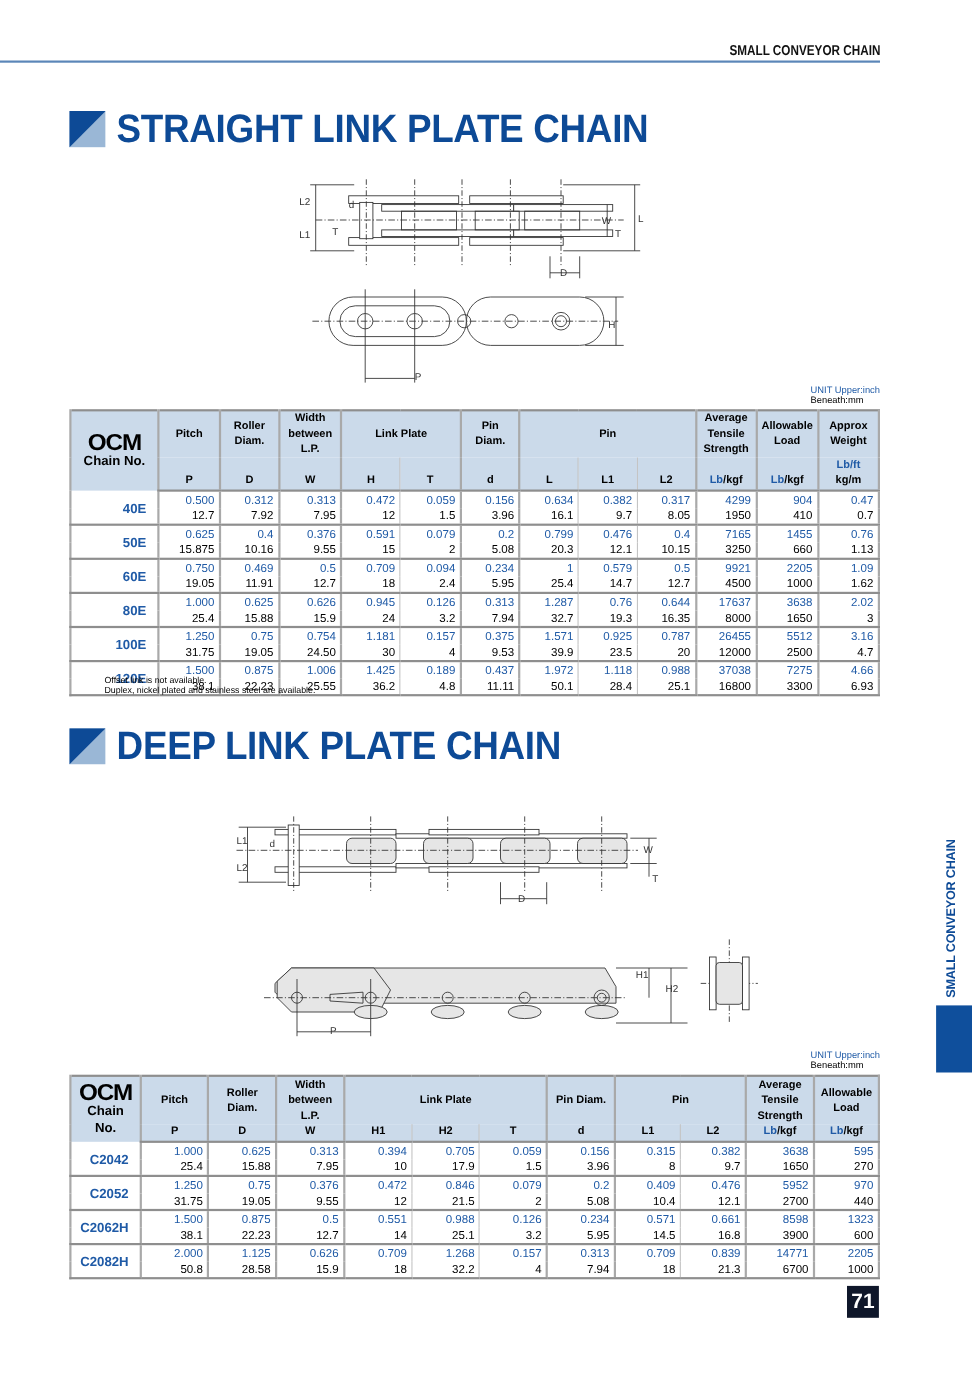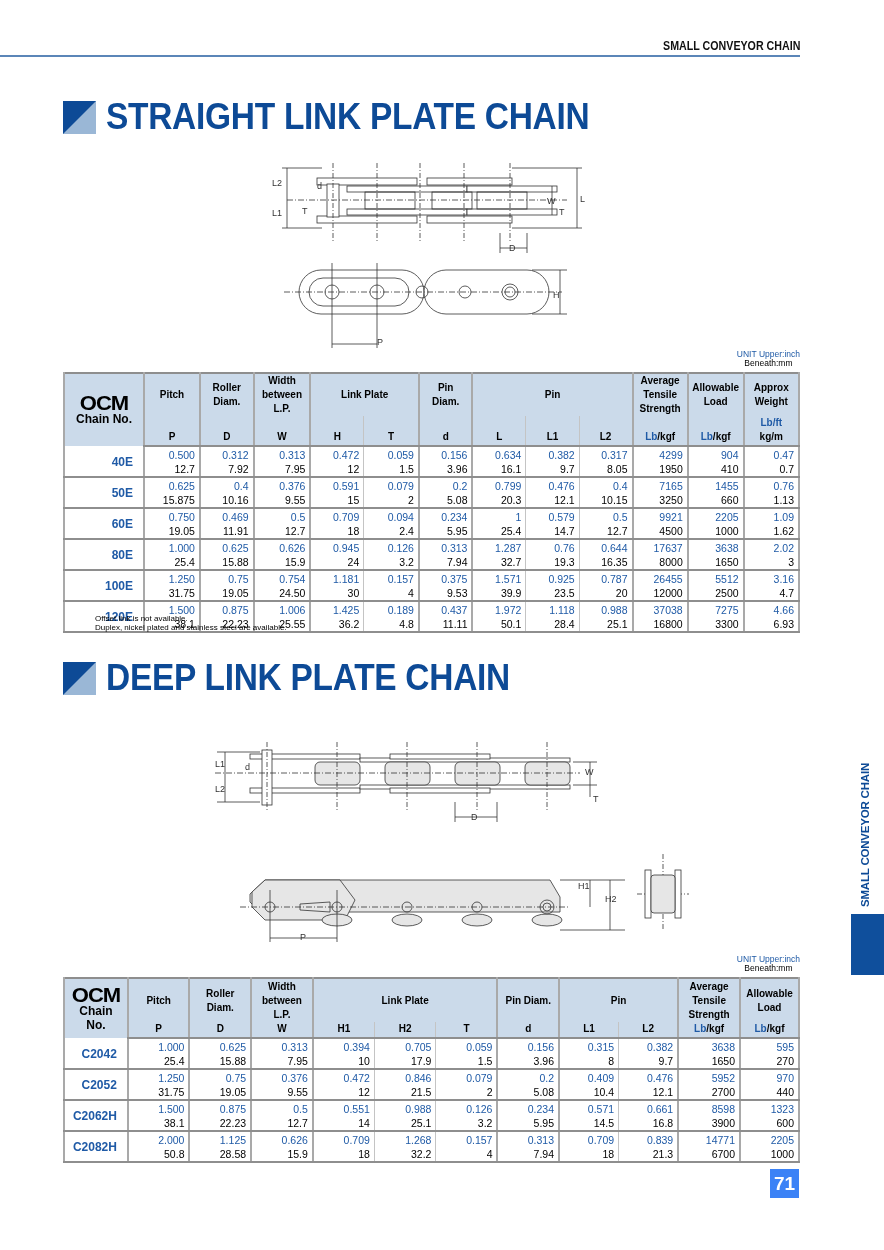--- a/index.html
+++ b/index.html
@@ -8,21 +8,21 @@
 
   .top-rule { position: absolute; left: 0; top: 55px; width: 800px; height: 2px; background: #5b86b8; }
   .running-head { position: absolute; right: 84px; top: 38px; font-family: "Liberation Sans", sans-serif; font-weight: bold; font-size: 13px; letter-spacing: 0px; transform: scaleX(0.82); transform-origin: right center; color: #111; }
 
   .section-title { position: absolute; left: 63px; display: flex; align-items: center; }
   .section-title .mark { width: 33px; height: 33px; position: relative; margin-right: 10px; }
   .section-title .text { font-family: "Liberation Sans", sans-serif; font-weight: bold; font-size: 36px; color: #0d4a96; letter-spacing: -0.3px; transform: scaleX(0.93); transform-origin: left center; white-space: nowrap; }
 
   .diagram { position: absolute; }
 
-  .unit-note { position: absolute; right: 84px; text-align: center; font-size: 8.5px; line-height: 9px; }
+  .unit-note { position: absolute; right: 84px; text-align: left; font-size: 8.5px; line-height: 9px; }
   .unit-note .u1 { color: #1f5aa6; }
   .unit-note .u2 { color: #000; }
 
   table.spec { position: absolute; border-collapse: collapse; font-size: 10px; }
   table.spec th { background: #cbdaea; font-weight: bold; font-size: 10px; line-height: 14px; border-left: 2px solid #a9a9a9; vertical-align: middle; text-align: center; padding: 0 3px; }
   table.spec th.sub { vertical-align: bottom; padding-bottom: 1px; height: 16px; }
   table.spec th.sub.inner { border-left: 1px solid #c4c4c4; }
   table.spec th .blue { color: #1f5aa6; }
   table.spec td { text-align: right; padding: 0 4px 0 2px; border-left: 2px solid #a9a9a9; height: 14.6px; line-height: 14px; font-size: 10.5px; }
   table.spec td.inner { border-left: 1px solid #c4c4c4; }
@@ -33,21 +33,21 @@
   table.spec { border-top: 2px solid #8e8e8e; border-right: 2px solid #a9a9a9; }
   .ocm { font-family: "Liberation Sans", sans-serif; font-weight: 900; font-size: 21px; letter-spacing: -1px; line-height: 20px; display: block; transform: scaleX(1.05); }
   .chainno { font-size: 12px; font-weight: bold; line-height: 13px; margin-top: 13px; }
 
   .notes { position: absolute; left: 63px; top: 614px; font-size: 8px; line-height: 9px; margin-left: 32px; }
 
   .side-tab-text { position: absolute; left: 852px; top: 760px; width: 26px; height: 150px; }
   .side-tab-text span { position: absolute; left: 50%; top: 50%; transform: translate(-50%,-50%) rotate(-90deg); white-space: nowrap; color: #0d4a96; font-weight: bold; font-size: 11.5px; transform-origin: center; letter-spacing: -0.2px; }
   .side-tab-bar { position: absolute; left: 851px; top: 914px; width: 33px; height: 61px; background: #0f4f9c; }
 
-  .page-num { position: absolute; left: 770px; top: 1169px; width: 29px; height: 29px; background: #3b82f6; color: #fff; font-weight: bold; font-size: 19px; line-height: 29px; text-align: center; }
+  .page-num { position: absolute; left: 770px; top: 1169px; width: 29px; height: 29px; background: #0f172a; color: #fff; font-weight: bold; font-size: 19px; line-height: 29px; text-align: center; }
 </style>
 </head>
 <body>
 
 <div class="running-head">SMALL CONVEYOR CHAIN</div>
 <div class="top-rule"></div>
 
 <div class="section-title" style="top:96px;">
   <span class="mark">
     <svg width="33" height="33" viewBox="0 0 33 33">

